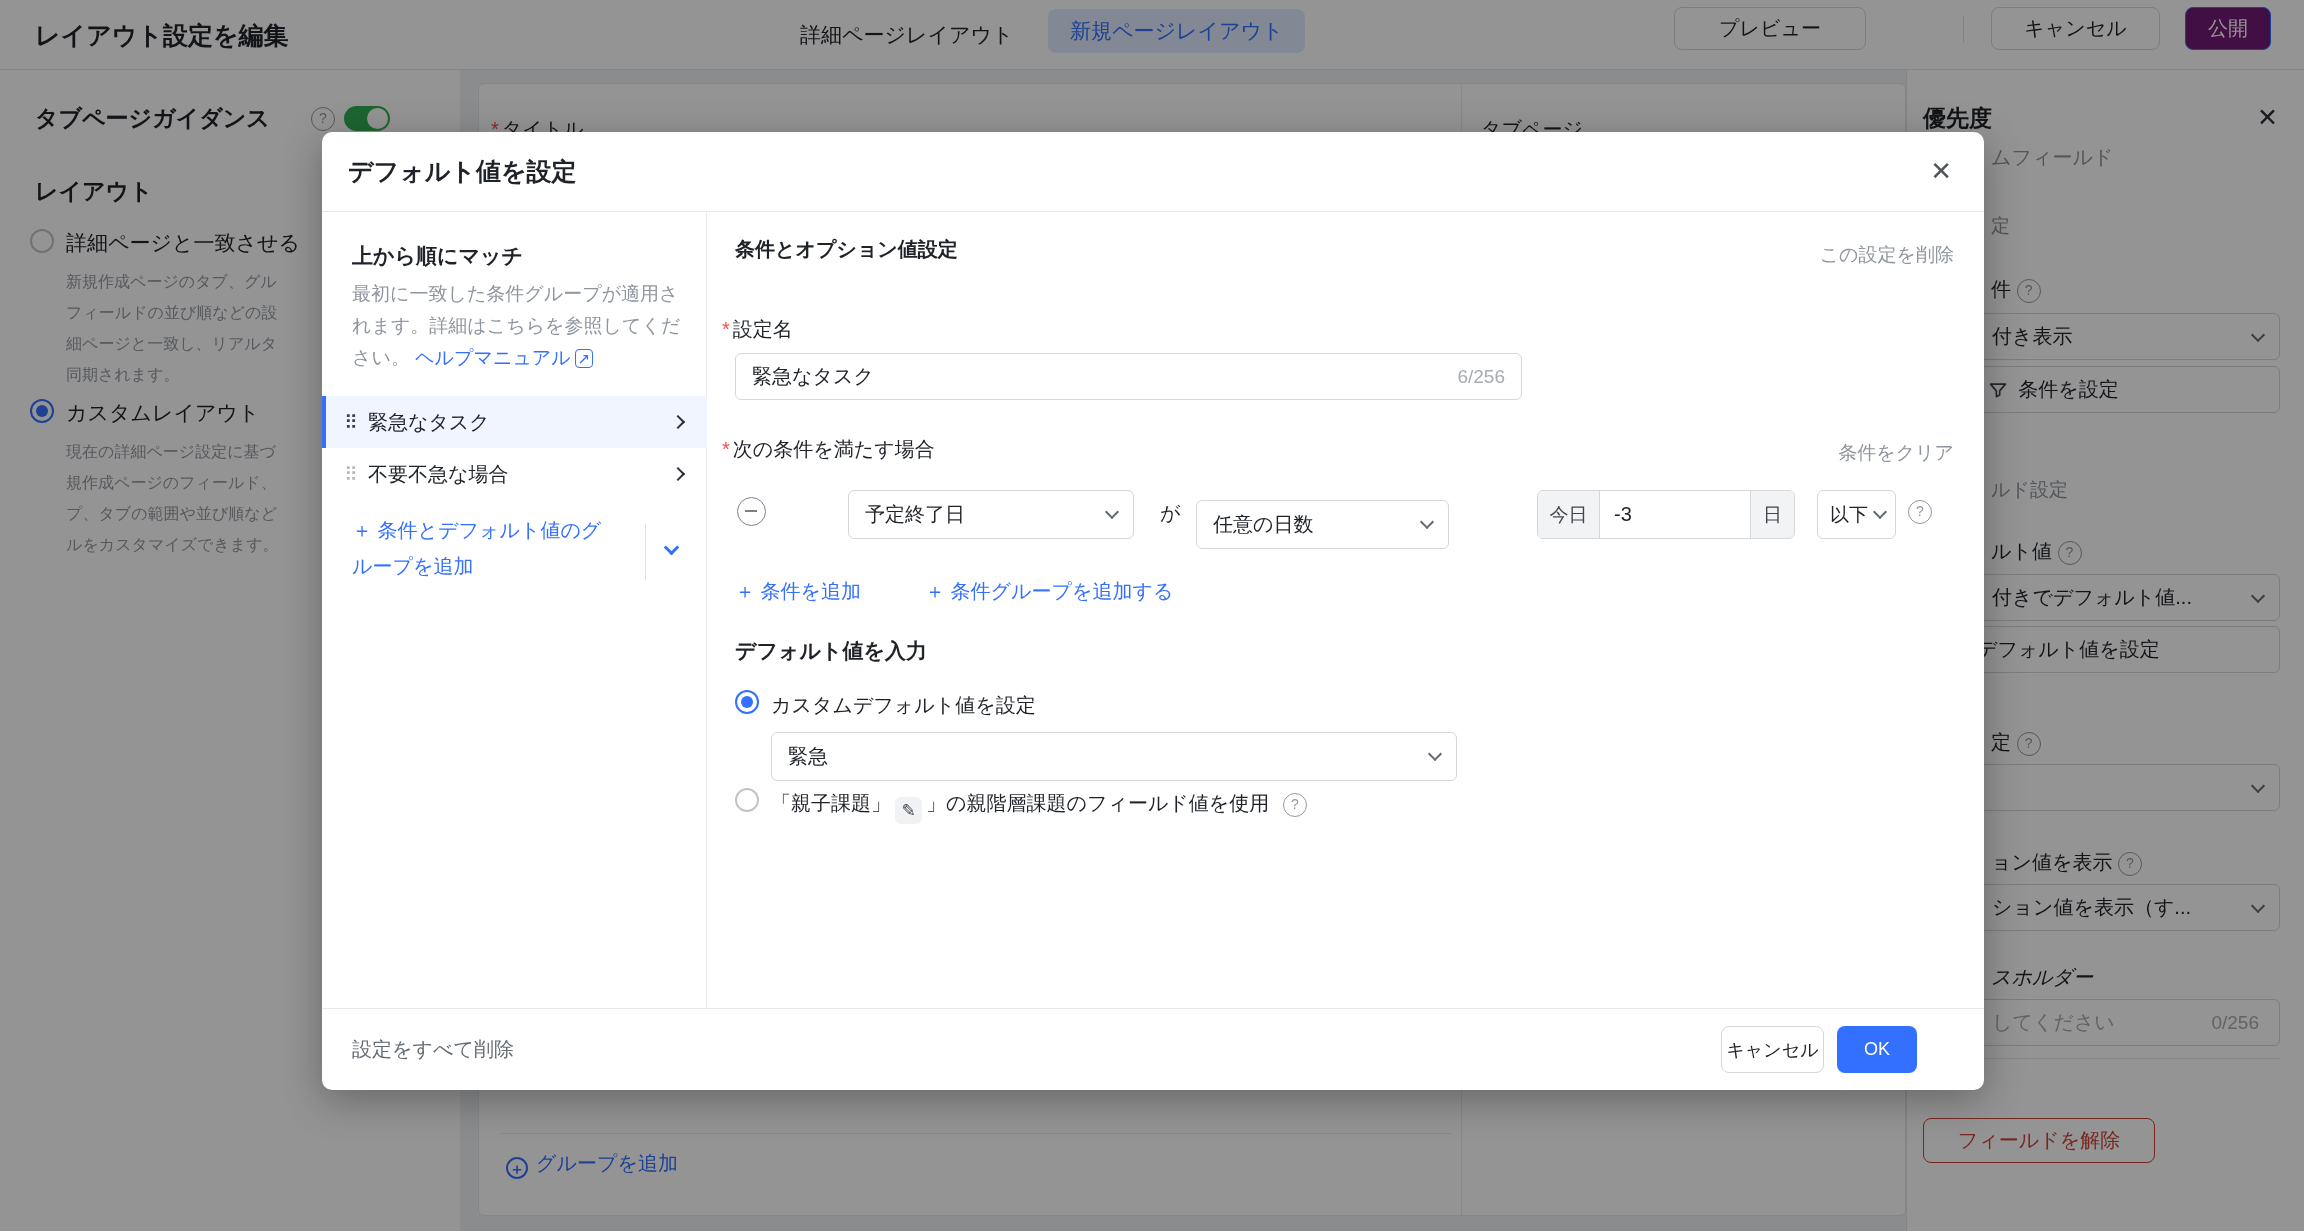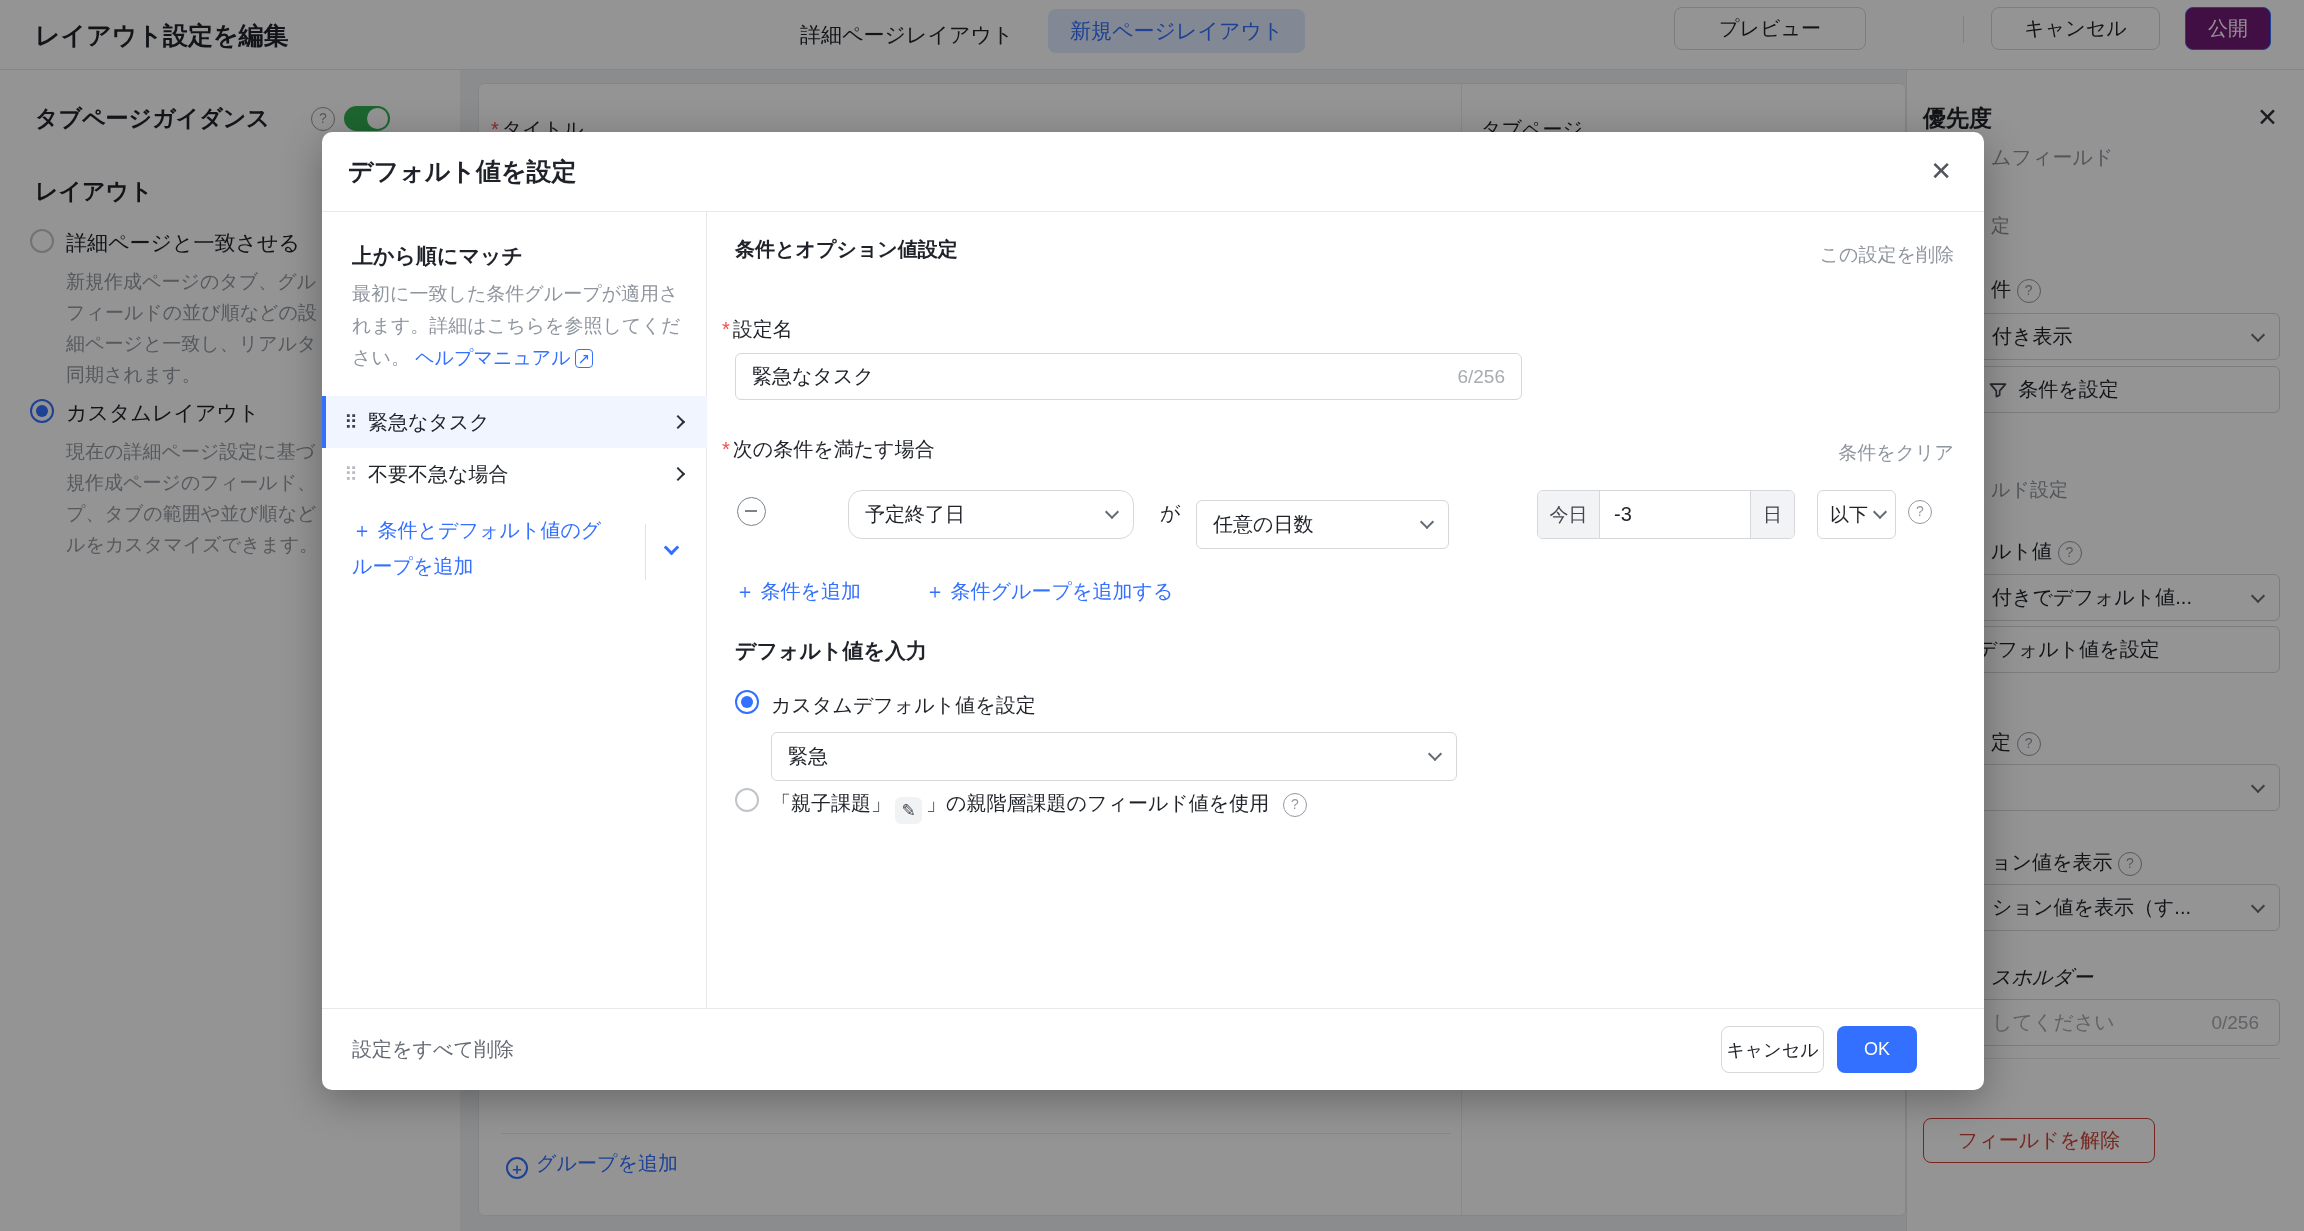--- a/index.html
+++ b/index.html
@@ -12,21 +12,21 @@
   .page-title{position:absolute;left:35px;top:19px;font-size:25px;font-weight:bold;color:#1f2329;}
   .tab-plain{position:absolute;top:14px;height:42px;line-height:42px;font-size:21px;color:#1f2329;}
   .tab-pill{position:absolute;top:9px;height:44px;line-height:44px;padding:0 22px;border-radius:8px;background:rgba(51,112,255,.15);color:#3370ff;font-size:21px;}
   .hbtn{position:absolute;top:7px;height:43px;border:1px solid #d5d7da;border-radius:8px;background:#fff;color:#1f2329;font-size:20px;display:flex;align-items:center;justify-content:center;}
   .hbtn.primary{background:#701a75;border-color:#3370ff;color:#fff;}
   .hdr-divider{position:absolute;left:1963px;top:16px;width:1px;height:27px;background:#dcdee1;}
 
   .bg-sidebar{position:absolute;left:0;top:70px;width:460px;height:1161px;background:#fff;}
   .sb-head{position:absolute;font-size:23px;font-weight:bold;color:#1f2329;}
   .sb-label{position:absolute;font-size:21px;color:#1f2329;}
-  .sb-desc{position:absolute;font-size:19px;color:#9499a0;line-height:31px;white-space:nowrap;}
+  .sb-desc{position:absolute;font-size:16px;color:#9499a0;line-height:31px;white-space:nowrap;}
   .radio{position:absolute;width:24px;height:24px;border-radius:50%;border:2px solid #c1c4c9;background:#fff;}
   .radio.on{border-color:#3370ff;}
   .radio.on i{position:absolute;left:4px;top:4px;width:12px;height:12px;border-radius:50%;background:#3370ff;}
   .toggle{position:absolute;left:344px;top:108px;width:46px;height:25px;border-radius:13px;background:#33b054;}
   .toggle i{position:absolute;right:2px;top:2px;width:21px;height:21px;border-radius:50%;background:#fff;}
   .helpc{display:inline-block;width:24px;height:24px;border:1.5px solid #9499a0;border-radius:50%;color:#9499a0;font-size:14px;line-height:21px;text-align:center;vertical-align:middle;}
 
   .bg-card{position:absolute;left:478px;top:83px;width:1428px;height:1133px;background:#fff;border:1px solid #e6e7e9;border-radius:6px;}
   .card-vdiv{position:absolute;left:982px;top:0;bottom:0;width:1px;background:#ebecee;}
   .card-hdiv{position:absolute;left:22px;top:1049px;width:950px;height:1px;background:#e8e9eb;}
@@ -264,21 +264,21 @@
     </div>
 
     <div class="mm-label" style="left:400px;top:304px;">
       <span class="req">*</span><span>次の条件を満たす場合</span>
     </div>
     <div class="mm-gray-link" style="right:30px;top:308px;">条件をクリア</div>
 
     <div class="minus">
         <i></i>
       </div>
-    <div class="msel" style="left:526px;top:358px;width:286px;border-radius:14px;">
+    <div class="msel" style="left:526px;top:358px;width:286px;">
       <span class="txt">予定終了日</span>
       <span class="chev sel-chev"></span>
     </div>
     <div class="mm-label" style="left:838px;top:368px;">が</div>
     <div class="msel" style="left:874px;top:358px;width:253px;margin-top:10px;">
       <span class="txt">任意の日数</span>
       <span class="chev sel-chev"></span>
     </div>
     <div class="grp">
       <div class="seg l">今日</div>

